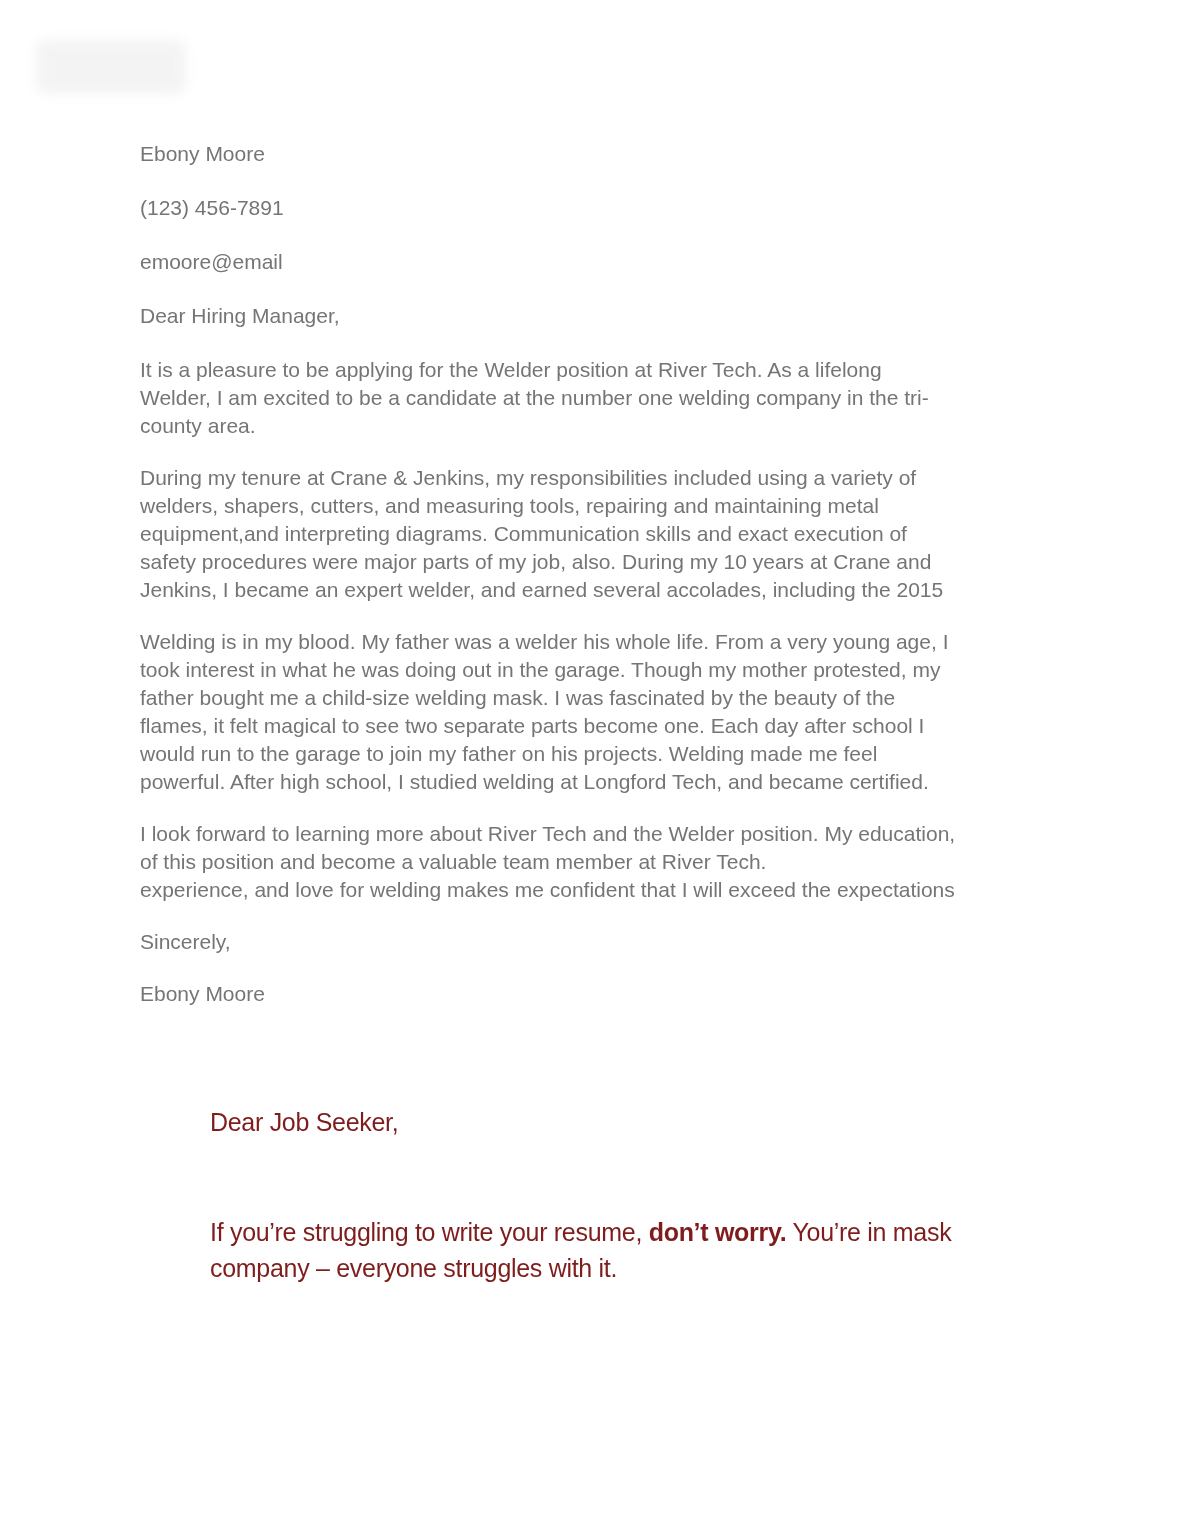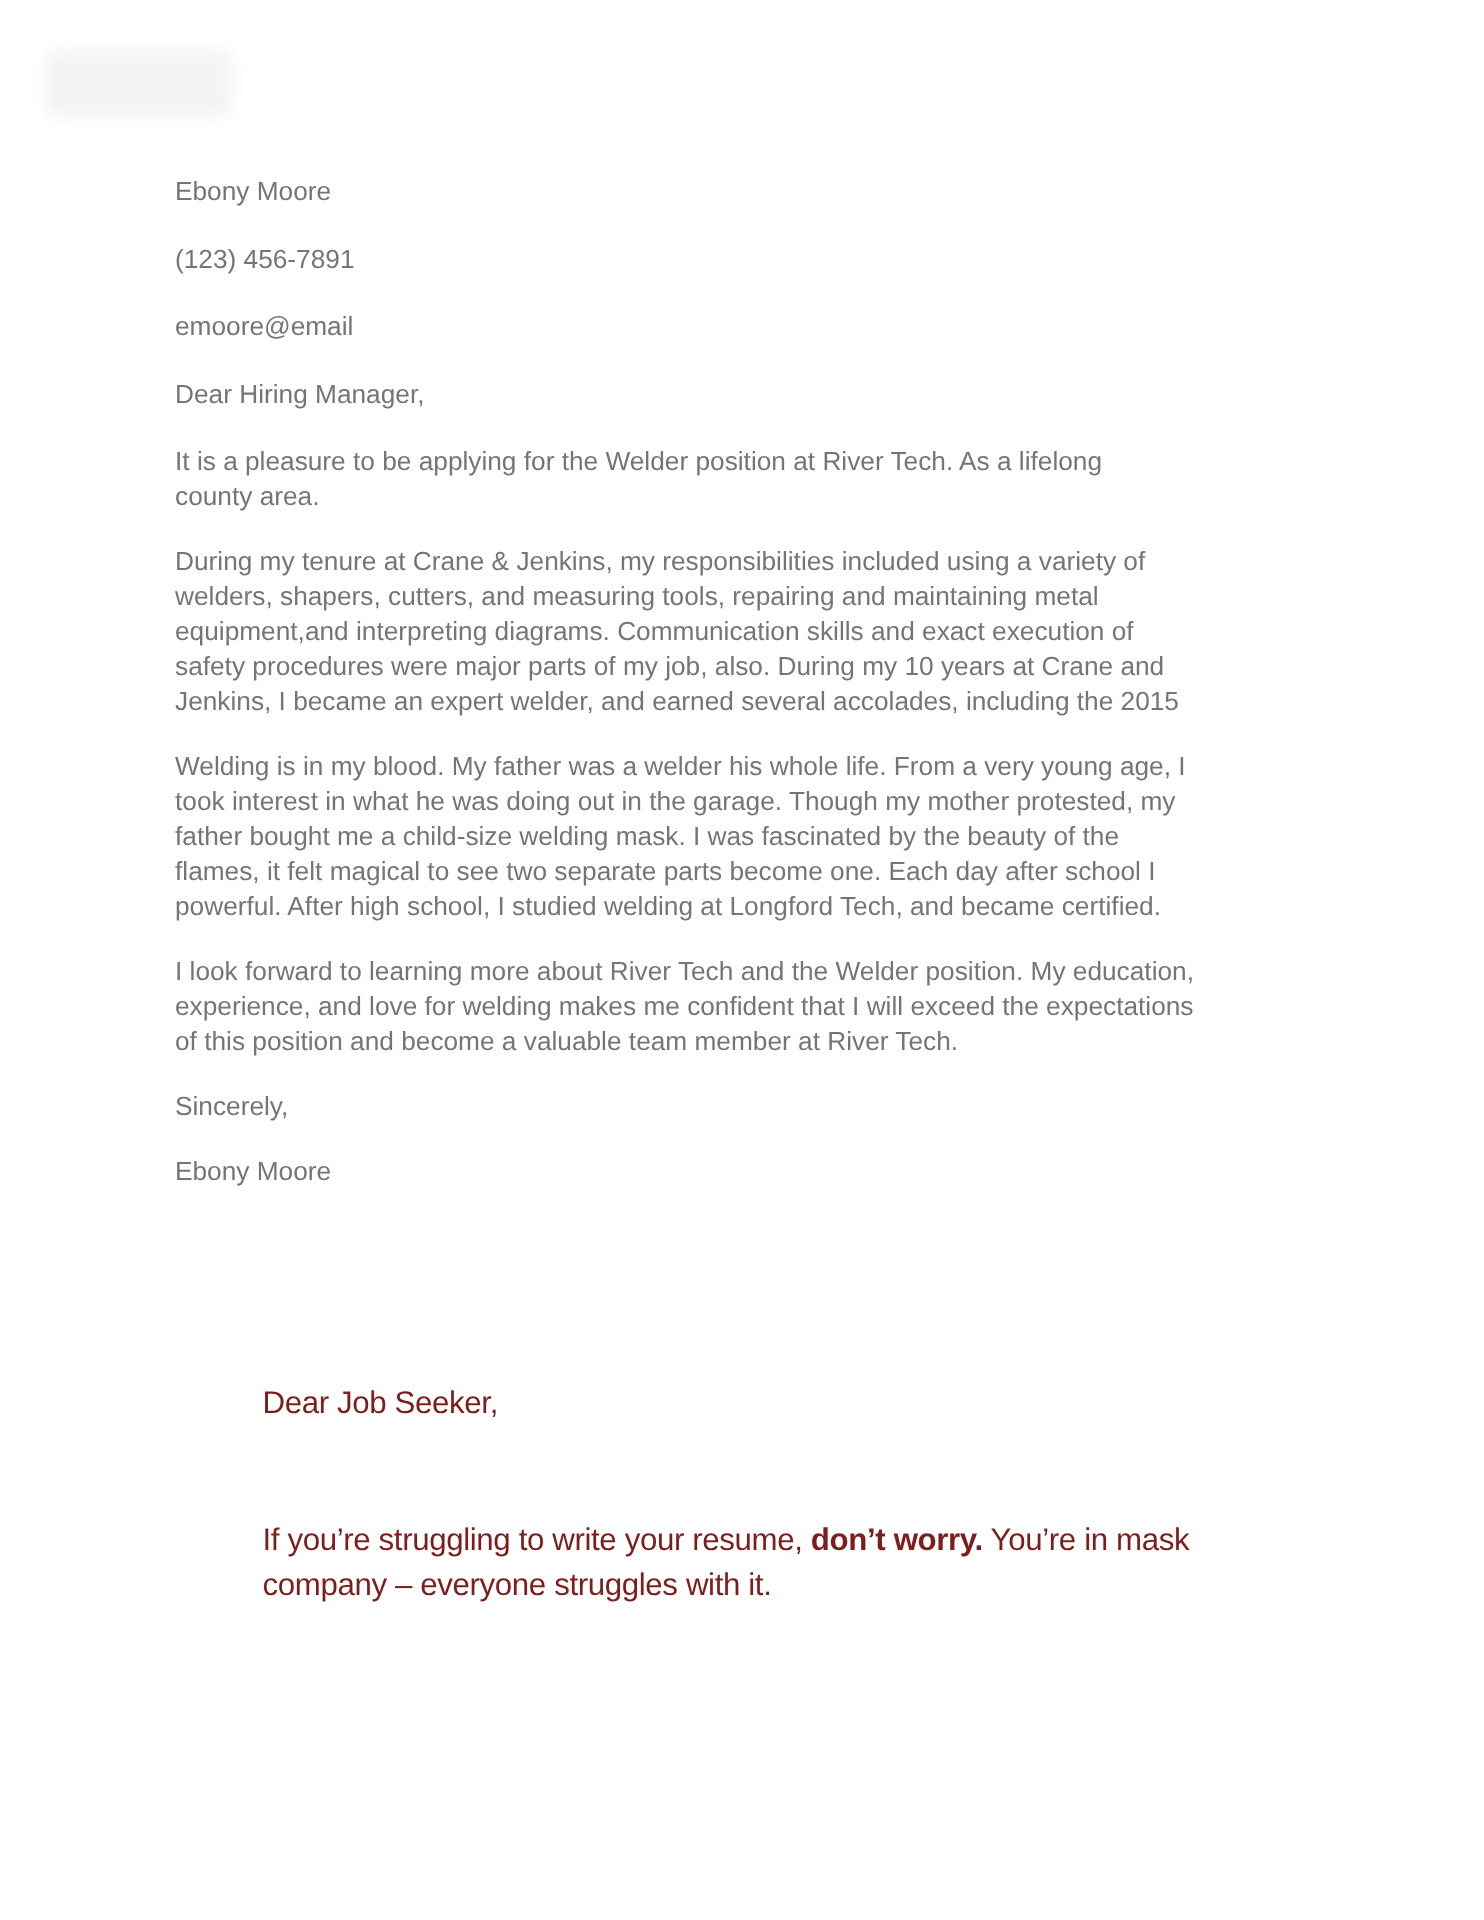--- a/index.html
+++ b/index.html
@@ -72,40 +72,42 @@
   <div class="watermark"></div>
 
   <div class="letter">
     <p class="contact-line">Ebony Moore</p>
     <p class="contact-line">(123) 456-7891</p>
     <p class="contact-line">emoore@email</p>
     <p class="contact-line">Dear Hiring Manager,</p>
 
     <div class="para">
         <div class="line">It is a pleasure to be applying for the Welder position at River Tech. As a lifelong</div>
+        <div class="line">Welder, I am excited to be a candidate at the number one welding company in the tri-</div>
         <div class="line">county area.</div>
       </div>
     <div class="para">
         <div class="line">During my tenure at Crane &amp; Jenkins, my responsibilities included using a variety of</div>
         <div class="line">welders, shapers, cutters, and measuring tools, repairing and maintaining metal</div>
         <div class="line">equipment,and interpreting diagrams. Communication skills and exact execution of</div>
         <div class="line">safety procedures were major parts of my job, also. During my 10 years at Crane and</div>
         <div class="line">Jenkins, I became an expert welder, and earned several accolades, including the 2015</div>
       </div>
     <div class="para">
         <div class="line">Welding is in my blood. My father was a welder his whole life. From a very young age, I</div>
         <div class="line">took interest in what he was doing out in the garage. Though my mother protested, my</div>
         <div class="line">father bought me a child-size welding mask. I was fascinated by the beauty of the</div>
         <div class="line">flames, it felt magical to see two separate parts become one. Each day after school I</div>
+        <div class="line">would run to the garage to join my father on his projects. Welding made me feel</div>
         <div class="line">powerful. After high school, I studied welding at Longford Tech, and became certified.</div>
       </div>
     <div class="para">
         <div class="line">I look forward to learning more about River Tech and the Welder position. My education,</div>
+        <div class="line">of this position and become a valuable team member at River Tech.</div>
         <div class="line">experience, and love for welding makes me confident that I will exceed the expectations</div>
-        <div class="line">of this position and become a valuable team member at River Tech.</div>
       </div>
 
     <p class="solo-line">Sincerely,</p>
     <p class="solo-line">Ebony Moore</p>
   </div>
 
   <div class="note">
     <p class="note-salutation">Dear Job Seeker,</p>
     <div class="note-body">
         <div class="line"><span>If you’re struggling to write your resume, </span><span class="b">don’t worry.</span><span> You’re in mask</span></div>

